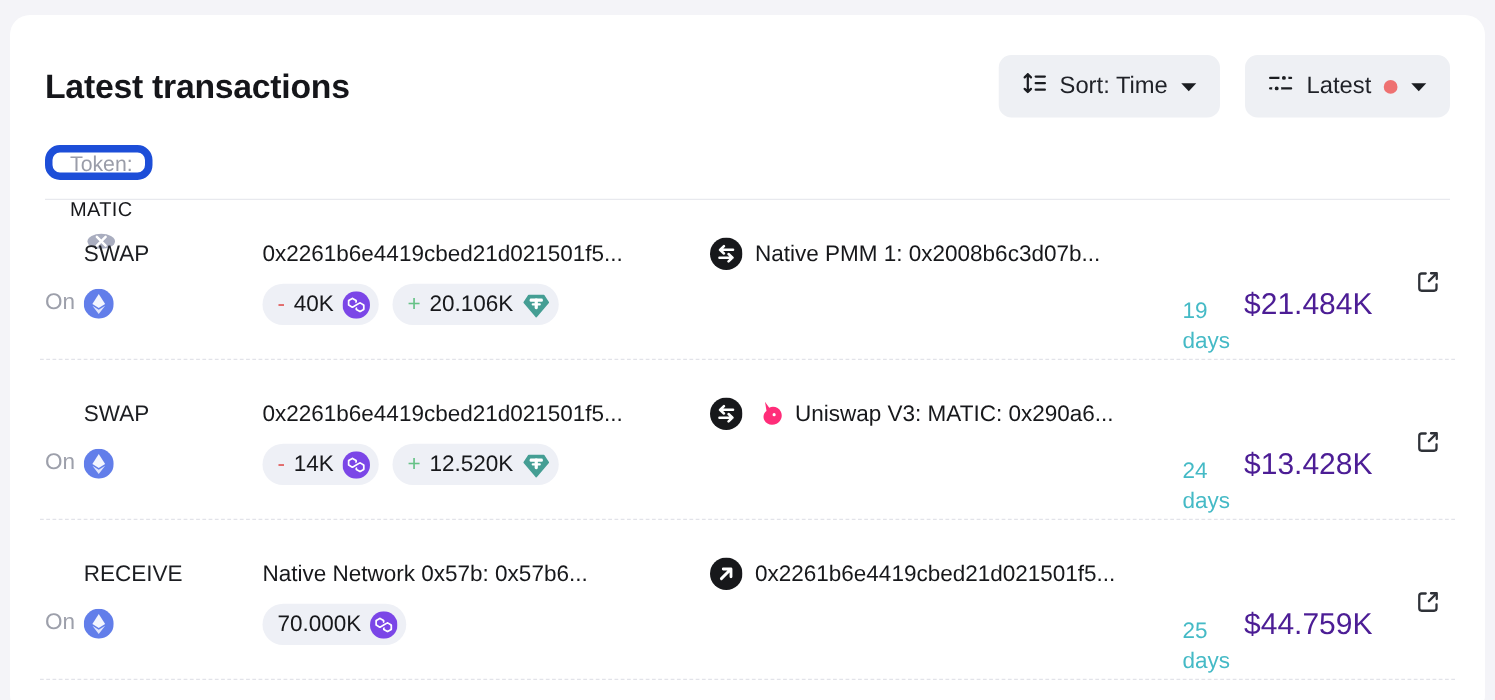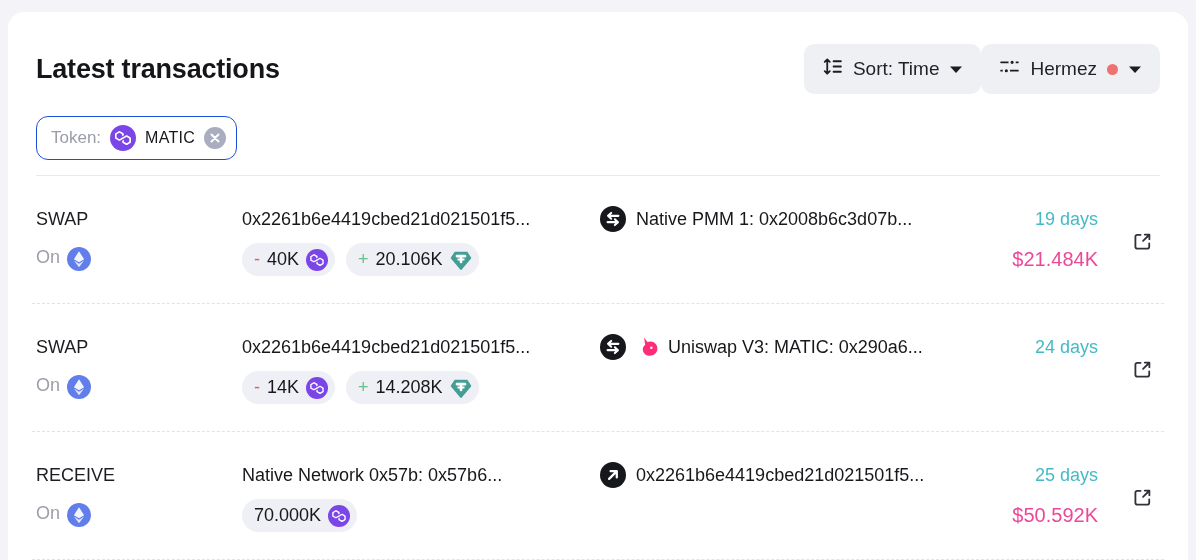--- a/index.html
+++ b/index.html
@@ -17,71 +17,71 @@
     background: #ffffff;
     border-radius: 16px;
     padding: 0 24px;
   }
   
   .header {
     display: flex; align-items: center; justify-content: space-between;
     padding: 32px 4px 0 4px;
   }
   .title { font-size: 27px; font-weight: 800; letter-spacing: -0.2px; color: #15161a; }
-  .header-actions { display: flex; }
+  .header-actions { display: flex; gap: 20px; }
   .btn {
     display: flex; align-items: center; gap: 10px;
     height: 50px; padding: 0 18px;
     background: #eef0f4; border: none; border-radius: 10px;
     font-family: "Liberation Sans", sans-serif;
     font-size: 19px; color: #1f2127; cursor: pointer;
   }
   .dot { width: 11px; height: 11px; border-radius: 50%; background: #ee7171; }
   
   .chip-row { padding: 22px 4px 0 4px; }
   .chip {
     display: inline-flex; align-items: center; gap: 9px;
-    height: 44px; padding: 0 10px 0 14px;
-    background: #fff; border: 1px solid #1d4ed8; border-radius: 12px;
+    height: 28px; padding: 0 10px 0 14px;
+    background: #fff; border: 6px solid #1d4ed8; border-radius: 12px; flex-direction: column;
   }
   .chip-label { font-size: 17px; color: #9a9da9; }
   .chip-token { font-size: 16px; color: #17181b; letter-spacing: 0.3px; }
   .chip-close {
     width: 22px; height: 22px; border-radius: 50%;
     background: #a9adbf; border: none; cursor: pointer;
     display: flex; align-items: center; justify-content: center; padding: 0;
   }
   .divider-solid { border-top: 1px solid #e8e9ee; margin: 15px 4px 0 4px; }
   
   .tx-row {
     display: flex; align-items: stretch;
     padding: 31px 4px 27px 4px;
     border-bottom: 1px dashed #e2e3e9;
   }
   .col-type { width: 174px; }
-  .tx-type { font-size: 18px; line-height: 24px; color: #1b1d21; }
+  .tx-type { font-size: 18px; line-height: 24px; color: #1b1d21; margin-left: 31px; }
   .tx-chain { margin-top: 16px; display: flex; align-items: flex-start; gap: 7px;
               font-size: 18px; color: #9da0ab; }
-  .col-main { flex: 1; min-width: 0; margin-left: 32px; }
+  .col-main { flex: 1; min-width: 0; }
   .line1 { display: flex; align-items: center; height: 24px; font-size: 18px; color: #17181b; }
   .entity-from { flex: 0 0 358px; }
   .dir-icon { flex: 0 0 26px; height: 26px; margin-right: 10px; }
   .entity-to { display: flex; align-items: center; gap: 8px; white-space: nowrap; }
   .line2 { margin-top: 12px; display: flex; gap: 11px; }
   .pill {
     display: inline-flex; align-items: center; gap: 7px;
     height: 33px; padding: 0 7px 0 12px;
     background: #eef0f6; border-radius: 17px;
     font-size: 18px; color: #17181b;
   }
   .sign-minus { color: #e0605f; }
   .sign-plus  { color: #66c287; }
-  .col-right { width: 152px; display: flex; flex-direction: column; align-items: flex-end; }
+  .col-right { width: 152px; display: flex; flex-direction: row; align-items: flex-end; margin-top: 10px; }
   .age { height: 24px; line-height: 24px; font-size: 18px; color: #45bac6; }
-  .usd { margin-top: 12px; height: 33px; line-height: 33px; font-size: 20px; color: #ec4899; }
+  .usd { margin-top: 12px; height: 33px; line-height: 33px; font-size: 24px; color: #4c1d95; }
   .col-ext { width: 62px; display: flex; align-items: center; justify-content: flex-end; padding-right: 6px; }
   .ext-btn { background: none; border: none; cursor: pointer; padding: 0; display: flex; }
   .icon-24 { width: 24px; height: 24px; display: block; }
   .icon-22 { width: 22px; height: 22px; display: block; }
   .icon-26 { width: 26px; height: 26px; display: block; }
   a.addr { color: inherit; text-decoration: none; cursor: pointer; }
 </style>
 </head>
 <body>
 
@@ -145,21 +145,21 @@
           </svg>
       </button>
       <button class="btn">
         <span>
           <svg width="21" height="21" viewBox="0 0 20 20">
             <path d="M2 6 H18 M2 14 H18" stroke="#1b1d21" stroke-width="1.7" stroke-linecap="round"></path>
             <circle cx="12.5" cy="6" r="2.5" fill="#1b1d21" stroke="#eef0f4" stroke-width="2"></circle>
             <circle cx="7" cy="14" r="2.5" fill="#1b1d21" stroke="#eef0f4" stroke-width="2"></circle>
           </svg>
         </span>
-        <span>Hermez</span>
+        <span>Latest</span>
         <span class="dot"></span>
         <svg width="14" height="9" viewBox="0 0 14 9">
             <use href="#caret"></use>
           </svg>
       </button>
     </div>
   </div>
 
   <div class="chip-row">
     <div class="chip">
@@ -254,29 +254,30 @@
       <div class="line2">
         <span class="pill">
           <span class="sign-minus">-</span>
           <span>14K</span>
           <svg class="icon-22" viewBox="0 0 24 24">
               <use href="#matic"></use>
             </svg>
         </span>
         <span class="pill">
           <span class="sign-plus">+</span>
-          <span>14.208K</span>
+          <span>12.520K</span>
           <svg class="icon-22" viewBox="0 0 24 24">
               <use href="#usdt"></use>
             </svg>
         </span>
       </div>
     </div>
     <div class="col-right">
       <div class="age">24 days</div>
+      <div class="usd">$13.428K</div>
     </div>
     <div class="col-ext">
       <button class="ext-btn">
         <svg width="23" height="23" viewBox="0 0 24 24">
             <use href="#extlink"></use>
           </svg>
       </button>
     </div>
   </div>
 
@@ -304,21 +305,21 @@
         <span class="pill">
           <span>70.000K</span>
           <svg class="icon-22" viewBox="0 0 24 24">
               <use href="#matic"></use>
             </svg>
         </span>
       </div>
     </div>
     <div class="col-right">
       <div class="age">25 days</div>
-      <div class="usd">$50.592K</div>
+      <div class="usd">$44.759K</div>
     </div>
     <div class="col-ext">
       <button class="ext-btn">
         <svg width="23" height="23" viewBox="0 0 24 24">
             <use href="#extlink"></use>
           </svg>
       </button>
     </div>
   </div>
 

